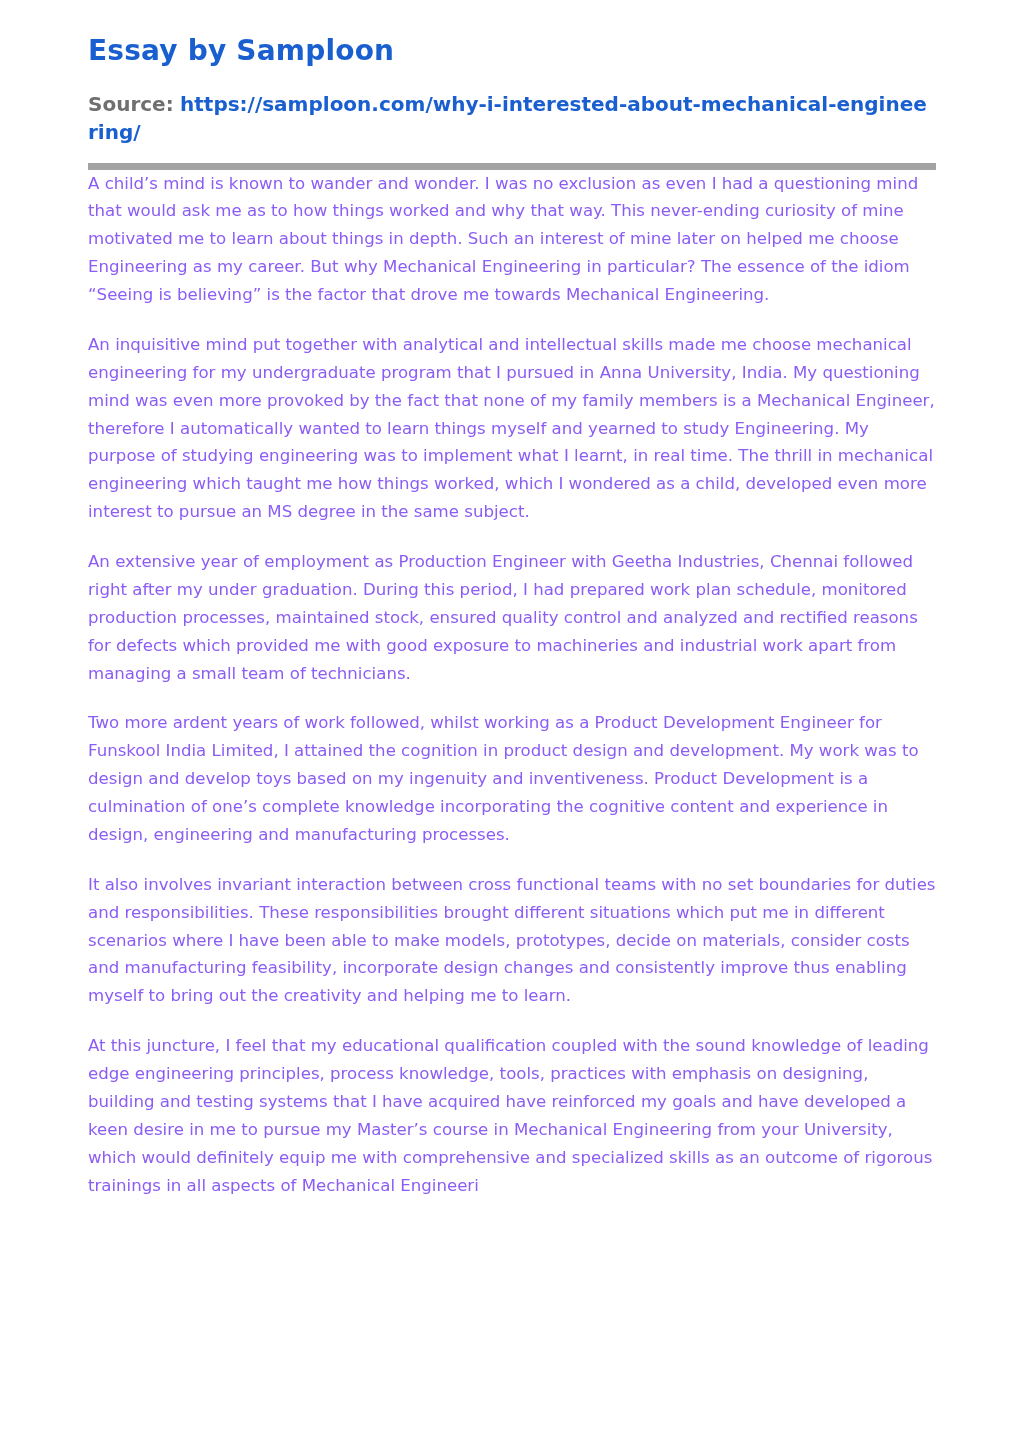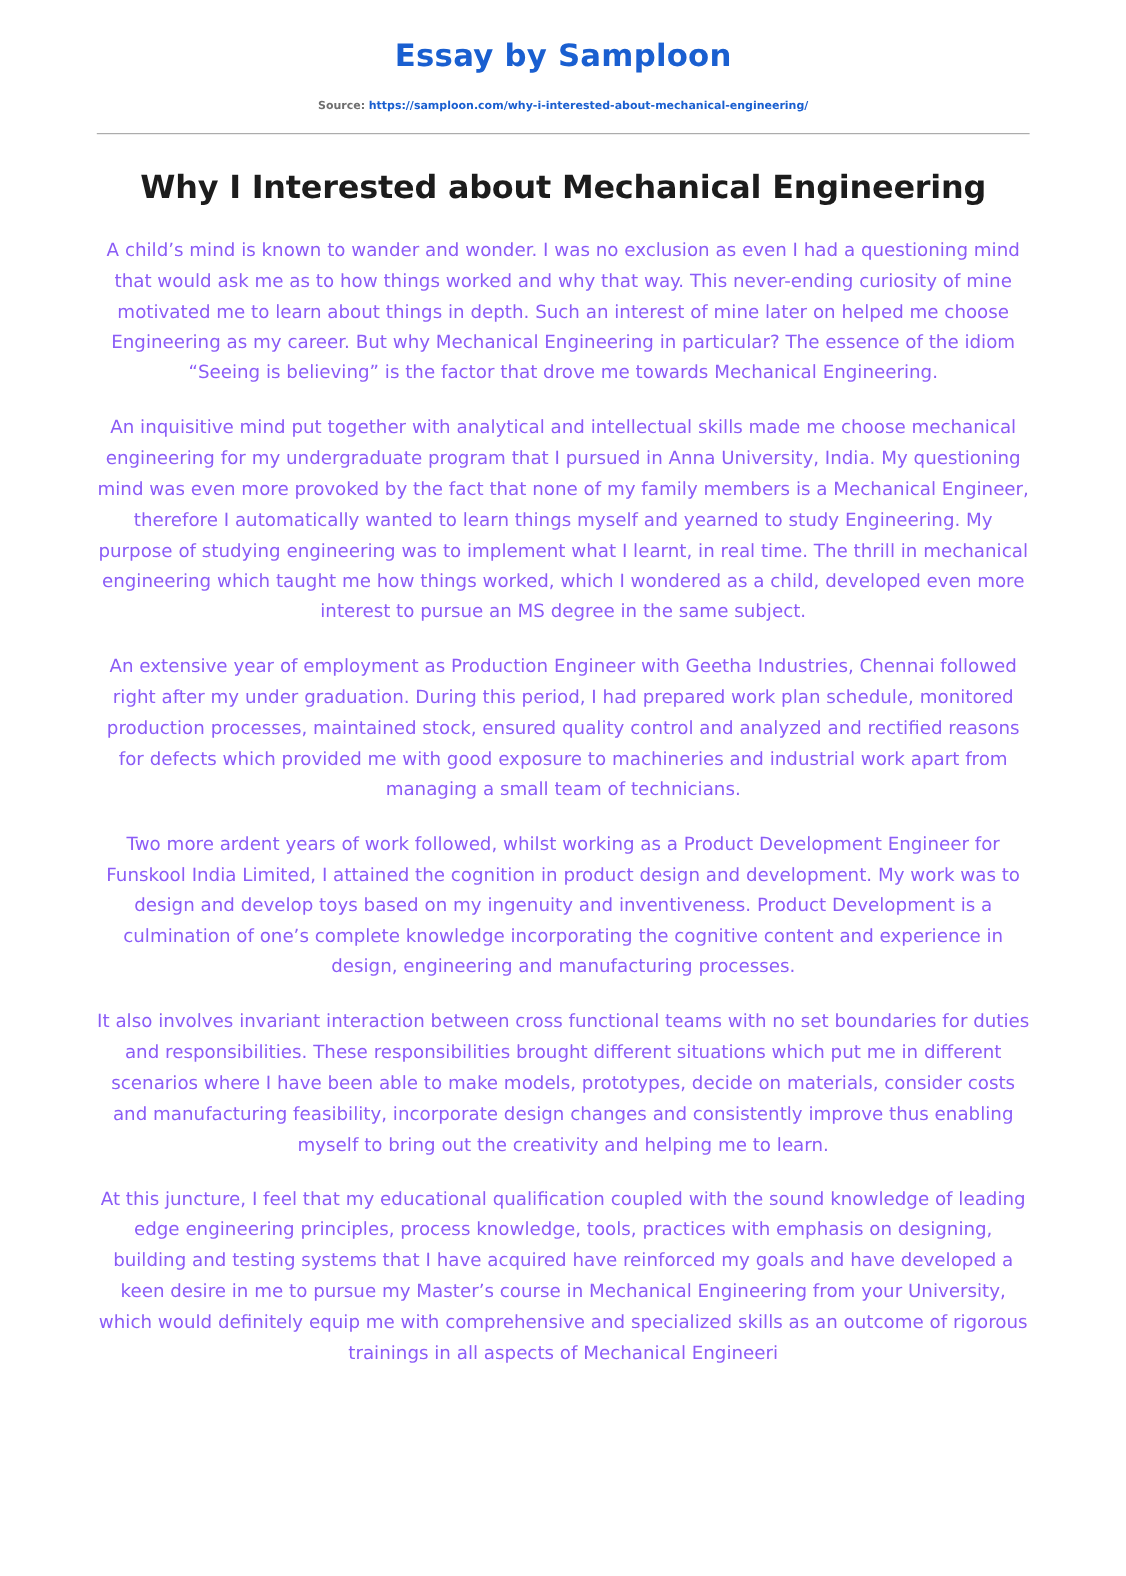--- a/index.html
+++ b/index.html
@@ -12,35 +12,34 @@
     width: 1024px;
     min-height: 1433px;
     font-family: "DejaVu Sans", sans-serif;
     color: #2b2b2b;
   }
   .page {
     width: 1024px;
     min-height: 1433px;
     padding: 34px 88px 0 88px;
     background: #ffffff;
-    text-align: center;
   }
   .brand {
     font-size: 28px;
     font-weight: bold;
     color: #1a5fd0;
     letter-spacing: 0.2px;
     line-height: 1.2;
     margin: 0 0 22px 0;
   }
   .source-line {
-    font-size: 10px;
+    font-size: 20px;
     color: #6f6f6f;
     padding-bottom: 17px;
-    border-bottom: 1px solid #a3a3a3;
+    border-bottom: 7px solid #a3a3a3;
     line-height: 1.4;
   }
   .source-label {
     color: #6f6f6f;
     font-weight: bold;
   }
   .source-url {
     color: #1a5fd0;
     font-weight: bold;
     text-decoration: none;
@@ -68,21 +67,20 @@
 
 <div class="page">
 
   <div class="brand">Essay by Samploon</div>
 
   <div class="source-line">
     <span class="source-label">Source:</span>
     <a class="source-url" href="#">https://samploon.com/why-i-interested-about-mechanical-engineering/</a>
   </div>
 
-  <h1 class="doc-title">Why I Interested about Mechanical Engineering</h1>
 
   <div class="body-copy">
     <p>A child’s mind is known to wander and wonder. I was no exclusion as even I had a questioning mind that would ask me as to how things worked and why that way. This never-ending curiosity of mine motivated me to learn about things in depth. Such an interest of mine later on helped me choose Engineering as my career. But why Mechanical Engineering in particular? The essence of the idiom “Seeing is believing” is the factor that drove me towards Mechanical Engineering.</p>
     <p>An inquisitive mind put together with analytical and intellectual skills made me choose mechanical engineering for my undergraduate program that I pursued in Anna University, India. My questioning mind was even more provoked by the fact that none of my family members is a Mechanical Engineer, therefore I automatically wanted to learn things myself and yearned to study Engineering. My purpose of studying engineering was to implement what I learnt, in real time. The thrill in mechanical engineering which taught me how things worked, which I wondered as a child, developed even more interest to pursue an MS degree in the same subject.</p>
     <p>An extensive year of employment as Production Engineer with Geetha Industries, Chennai followed right after my under graduation. During this period, I had prepared work plan schedule, monitored production processes, maintained stock, ensured quality control and analyzed and rectified reasons for defects which provided me with good exposure to machineries and industrial work apart from managing a small team of technicians.</p>
     <p>Two more ardent years of work followed, whilst working as a Product Development Engineer for Funskool India Limited, I attained the cognition in product design and development. My work was to design and develop toys based on my ingenuity and inventiveness. Product Development is a culmination of one’s complete knowledge incorporating the cognitive content and experience in design, engineering and manufacturing processes.</p>
     <p>It also involves invariant interaction between cross functional teams with no set boundaries for duties and responsibilities. These responsibilities brought different situations which put me in different scenarios where I have been able to make models, prototypes, decide on materials, consider costs and manufacturing feasibility, incorporate design changes and consistently improve thus enabling myself to bring out the creativity and helping me to learn.</p>
     <p>At this juncture, I feel that my educational qualification coupled with the sound knowledge of leading edge engineering principles, process knowledge, tools, practices with emphasis on designing, building and testing systems that I have acquired have reinforced my goals and have developed a keen desire in me to pursue my Master’s course in Mechanical Engineering from your University, which would definitely equip me with comprehensive and specialized skills as an outcome of rigorous trainings in all aspects of Mechanical Engineeri</p>
   </div>
 

